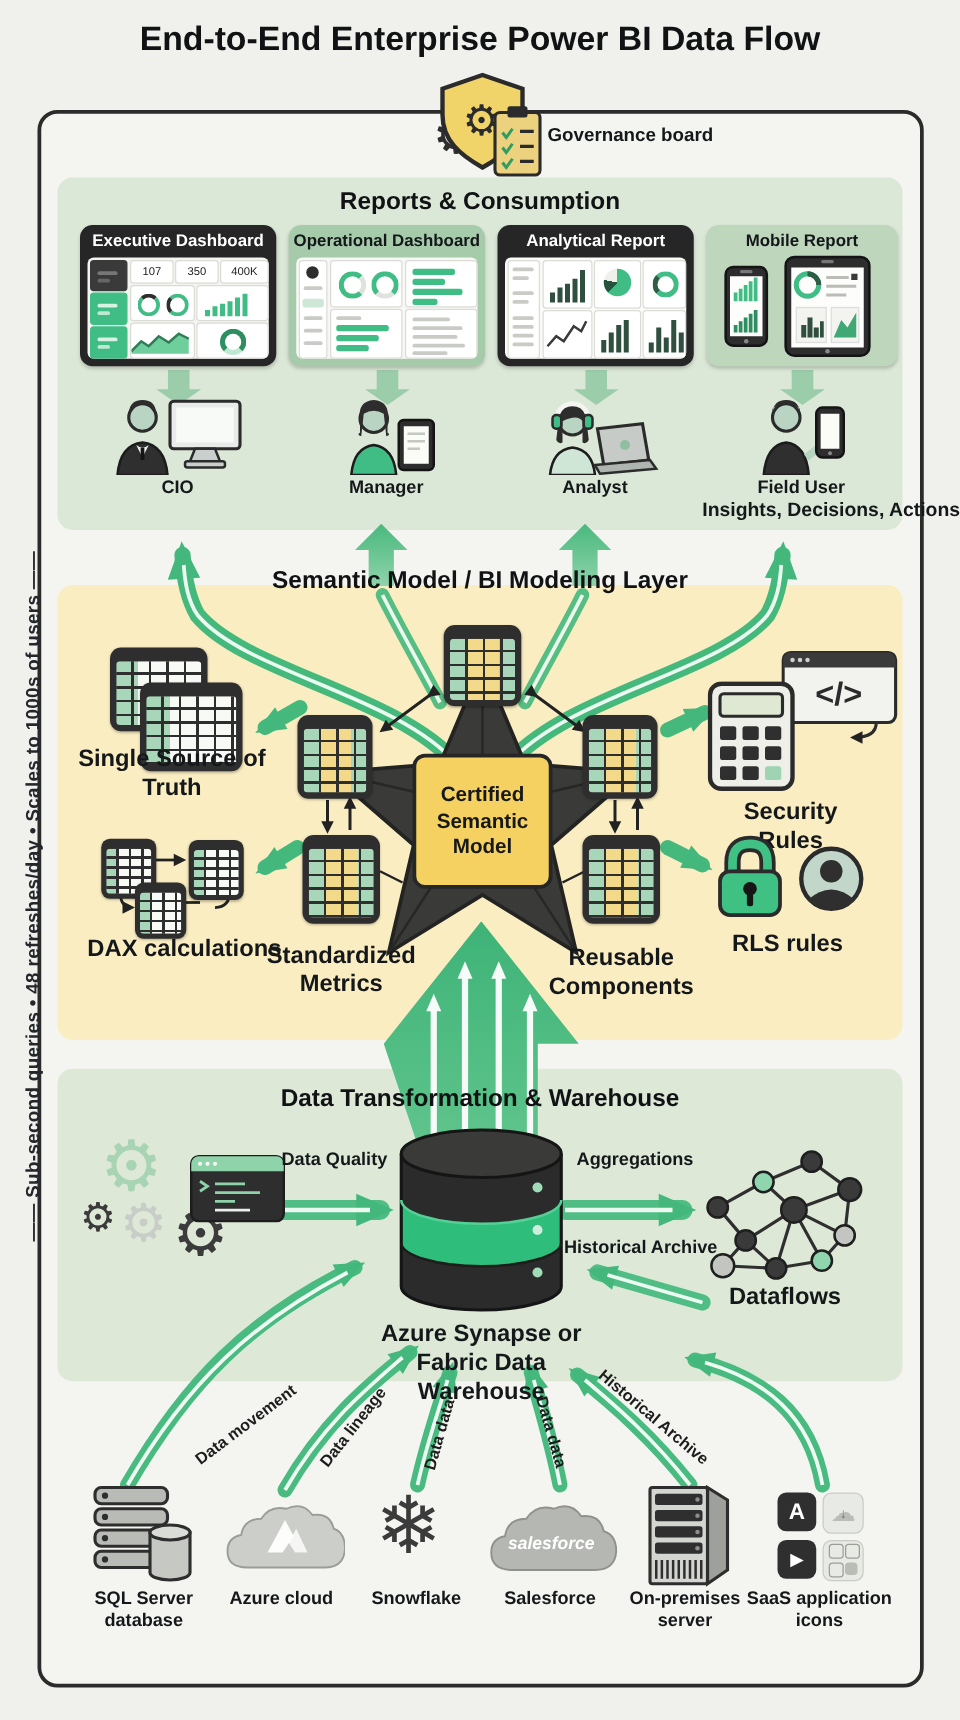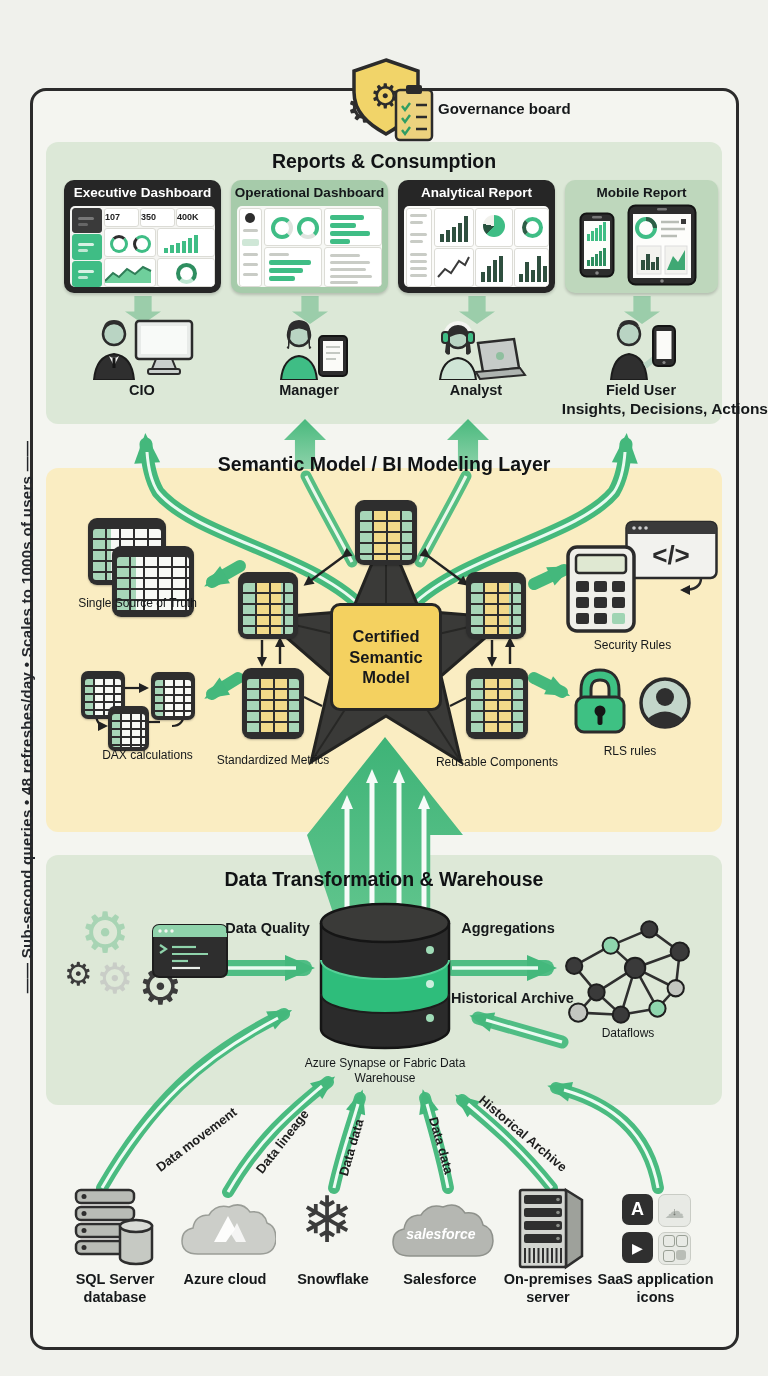--- a/index.html
+++ b/index.html
@@ -5,29 +5,29 @@
   html,body{margin:0;padding:0;background:#eef0ea;}
   #stage{position:relative;width:768px;height:1376px;background:#f0f1ec;overflow:hidden;
          font-family:"Liberation Sans","DejaVu Sans",sans-serif;color:#15181a;}
   .abs{position:absolute;}
   .ctr{text-align:right;}
   .page-title{left:0;top:16px;width:768px;text-align:center;font-size:27px;font-weight:800;color:#101214;z-index:6;}
   .frame{left:30px;top:88px;width:703px;height:1256px;border:3px solid #2b2b2b;border-radius:16px;background:#f4f5f0;z-index:0;}
   .panel{border-radius:12px;z-index:1;}
   .sec-h{left:46px;width:676px;text-align:center;font-size:19.5px;font-weight:800;color:#101214;z-index:5;}
   .lbl{position:absolute;text-align:center;font-weight:600;font-size:14.5px;color:#15181a;line-height:1.22;z-index:4;}
-  .lbl2{position:absolute;text-align:center;font-weight:400;font-size:12px;color:#15181a;line-height:1.22;z-index:4;}
+  .lbl2{position:absolute;text-align:center;font-weight:700;font-size:19px;color:#15181a;line-height:1.22;z-index:4;}
   .rotlbl{position:absolute;font-weight:700;font-size:13px;color:#1d1d1d;z-index:4;white-space:nowrap;}
   .side-cap{left:-296px;top:706px;width:650px;height:22px;text-align:center;font-size:15px;font-weight:700;color:#23262a;
             transform:rotate(-90deg);z-index:2;letter-spacing:.3px;}
   .card{position:absolute;top:180px;height:113px;border-radius:10px;z-index:4;box-shadow:0 2px 3px rgba(0,0,0,.18);}
   .card-title{font-size:13.5px;font-weight:700;text-align:center;padding-top:5px;}
   .card-body{position:absolute;left:6px;right:6px;top:26px;bottom:6px;border-radius:5px;background:#f4f4f1;overflow:hidden;}
   .tile{position:absolute;background:#fff;border:1px solid #dcdcd6;border-radius:3px;overflow:hidden;}
-  .num{font-size:9px;font-weight:700;color:#222;line-height:17px;}
+  .num{font-size:9px;font-weight:400;color:#222;text-align:center;line-height:17px;}
   .ring{position:absolute;border-radius:50%;}
   .vbars{position:absolute;display:flex;align-items:flex-end;gap:2px;}
   .vbars i{display:block;width:4px;background:#3fbd85;}
   .vbars.dk i{background:#2f4f3f;}
   .hbar{position:absolute;height:5px;border-radius:2px;background:#3fbd85;}
   .gline{position:absolute;height:3px;border-radius:2px;background:#c9ccc6;}
   .arrdn{position:absolute;top:296px;width:36px;height:28px;z-index:2;background:#9bcdaa;
          clip-path:polygon(26% 0,74% 0,74% 55%,100% 55%,50% 100%,0 55%,26% 55%);}
   .arrup{position:absolute;top:419px;width:42px;height:50px;z-index:2;background:linear-gradient(180deg,#49b97d,#8fd3ab);
          clip-path:polygon(50% 0,100% 42%,74% 42%,74% 100%,26% 100%,26% 42%,0 42%);}
@@ -50,20 +50,21 @@
   .saas-tile{width:31px;height:31px;border-radius:7px;display:flex;align-items:center;justify-content:center;position:relative;}
   svg{display:block;}
 </style>
 </head>
 <body>
 
 <div id="stage">
 
   <div class="abs frame"></div>
 
+  <div class="abs page-title">End-to-End Enterprise Power BI Data Flow</div>
 
   <div class="abs side-cap">——  Sub-second queries   •   48 refreshes/day   •   Scales to 1000s of users  ——</div>
 
   <div class="abs panel" style="left:46px;top:142px;width:676px;height:282px;background:#dce8d7;"></div>
   <div class="abs panel" style="left:46px;top:468px;width:676px;height:364px;background:#faedc2;"></div>
   <div class="abs panel" style="left:46px;top:855px;width:676px;height:250px;background:#dde8d7;"></div>
 
   <svg class="abs" style="left:334px;top:56px;width:104px;height:86px;z-index:6;" viewBox="0 0 104 86">
     <text x="12" y="66" font-size="42" fill="#2f2f2f">⚙</text>
     <path d="M52 4 L84 15 V36 C84 56 70 68 52 78 C34 68 20 56 20 36 V15 Z" fill="#f1d469" stroke="#2b2b2b" stroke-width="3.5"></path>

